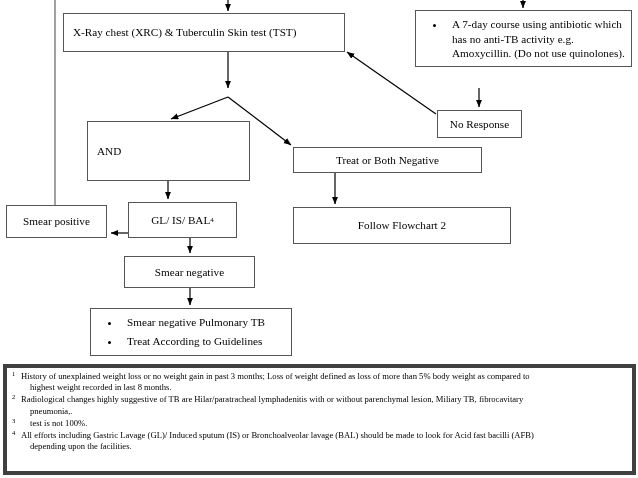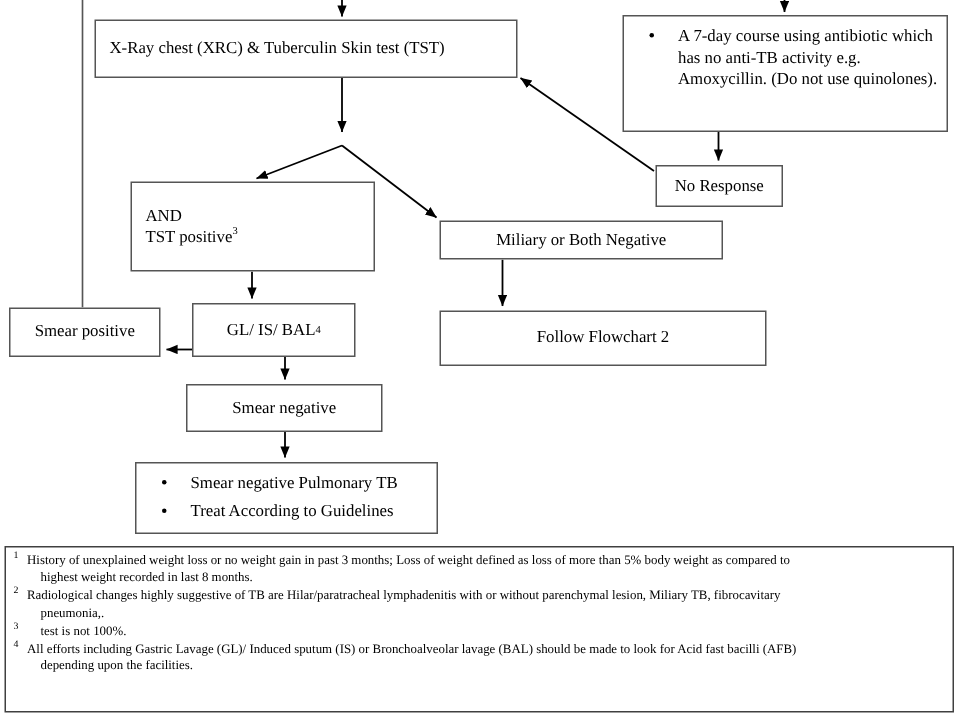--- a/index.html
+++ b/index.html
@@ -33,21 +33,21 @@
   .blist li{margin:0 0 4px 0;padding-left:6px;font-size:11.2px;line-height:1.3;}
 
   sup{font-size:7px;vertical-align:super;line-height:0;}
 
   .stack{display:block;text-align:left;}
   .stack .ln{display:block;white-space:nowrap;}
 
   
   #footnotes{
     position:absolute;left:3px;top:364px;width:633px;height:111px;
-    border:1px solid #404040;background:#fff;box-sizing:border-box;
+    border:4px solid #404040;background:#fff;box-sizing:border-box;
     padding:3px 4px 0 5px;
   }
   .fn{
     font-size:8.6px;line-height:1.30;margin:0 0 1px 0;
     text-indent:0;padding-left:9px;position:relative;
   }
   .fn .mark{position:absolute;left:0;top:-1px;font-size:6.6px;vertical-align:super;}
   .fn .cont{display:block;padding-left:9px;}
 </style>
 </head>
@@ -88,46 +88,45 @@
 
     <path d="M335,173 L335,204" stroke="#000" stroke-width="1.2" fill="none" marker-end="url(#ah)"></path>
   </svg>
 
   <div class="node left" style="left:63px;top:13px;width:282px;height:39px;">
     <div class="inner">
         <span>X-Ray chest (XRC) &amp; Tuberculin  Skin test (TST)</span>
       </div>
   </div>
 
-  <div class="node bullets" style="left:415px;top:10px;width:217px;height:78px;">
+  <div class="node bullets" style="left:415px;top:10px;width:217px;height:57px;">
     <div class="inner">
       <ul class="blist">
         <li>A 7-day course using antibiotic which has no anti-TB activity e.g. Amoxycillin.  (Do not use quinolones).</li>
       </ul>
     </div>
   </div>
 
   <div class="node" style="left:437px;top:110px;width:85px;height:28px;">
     <div class="inner">
         <span>No Response</span>
       </div>
   </div>
 
   <div class="node left" style="left:87px;top:121px;width:163px;height:60px;">
     <div class="inner">
       <span class="stack">
         <span class="ln">AND</span>
-        <span class="ln"><span>TST positive</span><sup>3</sup></span>
       </span>
     </div>
   </div>
 
   <div class="node" style="left:293px;top:147px;width:189px;height:26px;">
     <div class="inner">
-        <span>Miliary or Both Negative</span>
+        <span>Treat or Both Negative</span>
       </div>
   </div>
 
   <div class="node" style="left:128px;top:202px;width:109px;height:36px;">
     <div class="inner">
         <span>GL/ IS/ BAL</span>
         <sup>4</sup>
       </div>
   </div>
 

